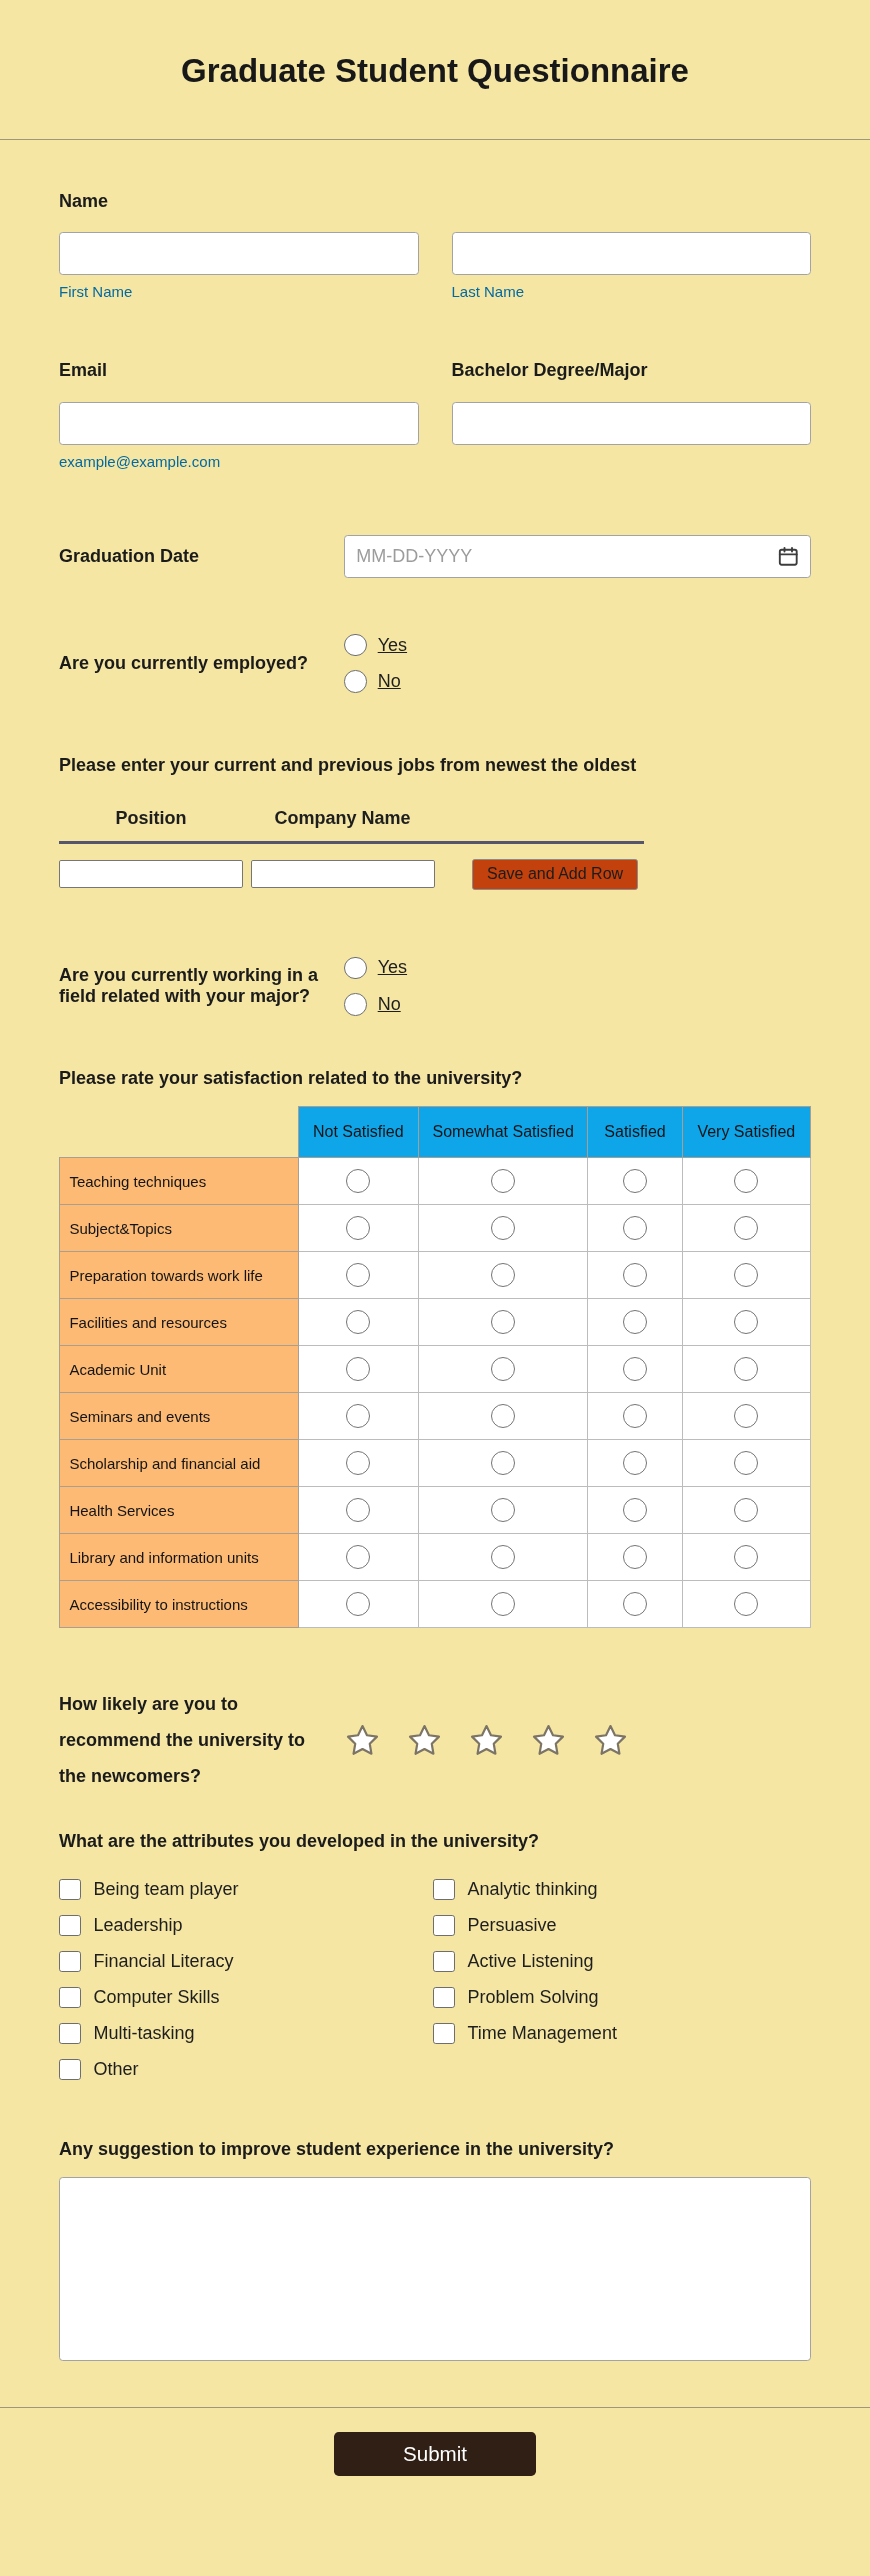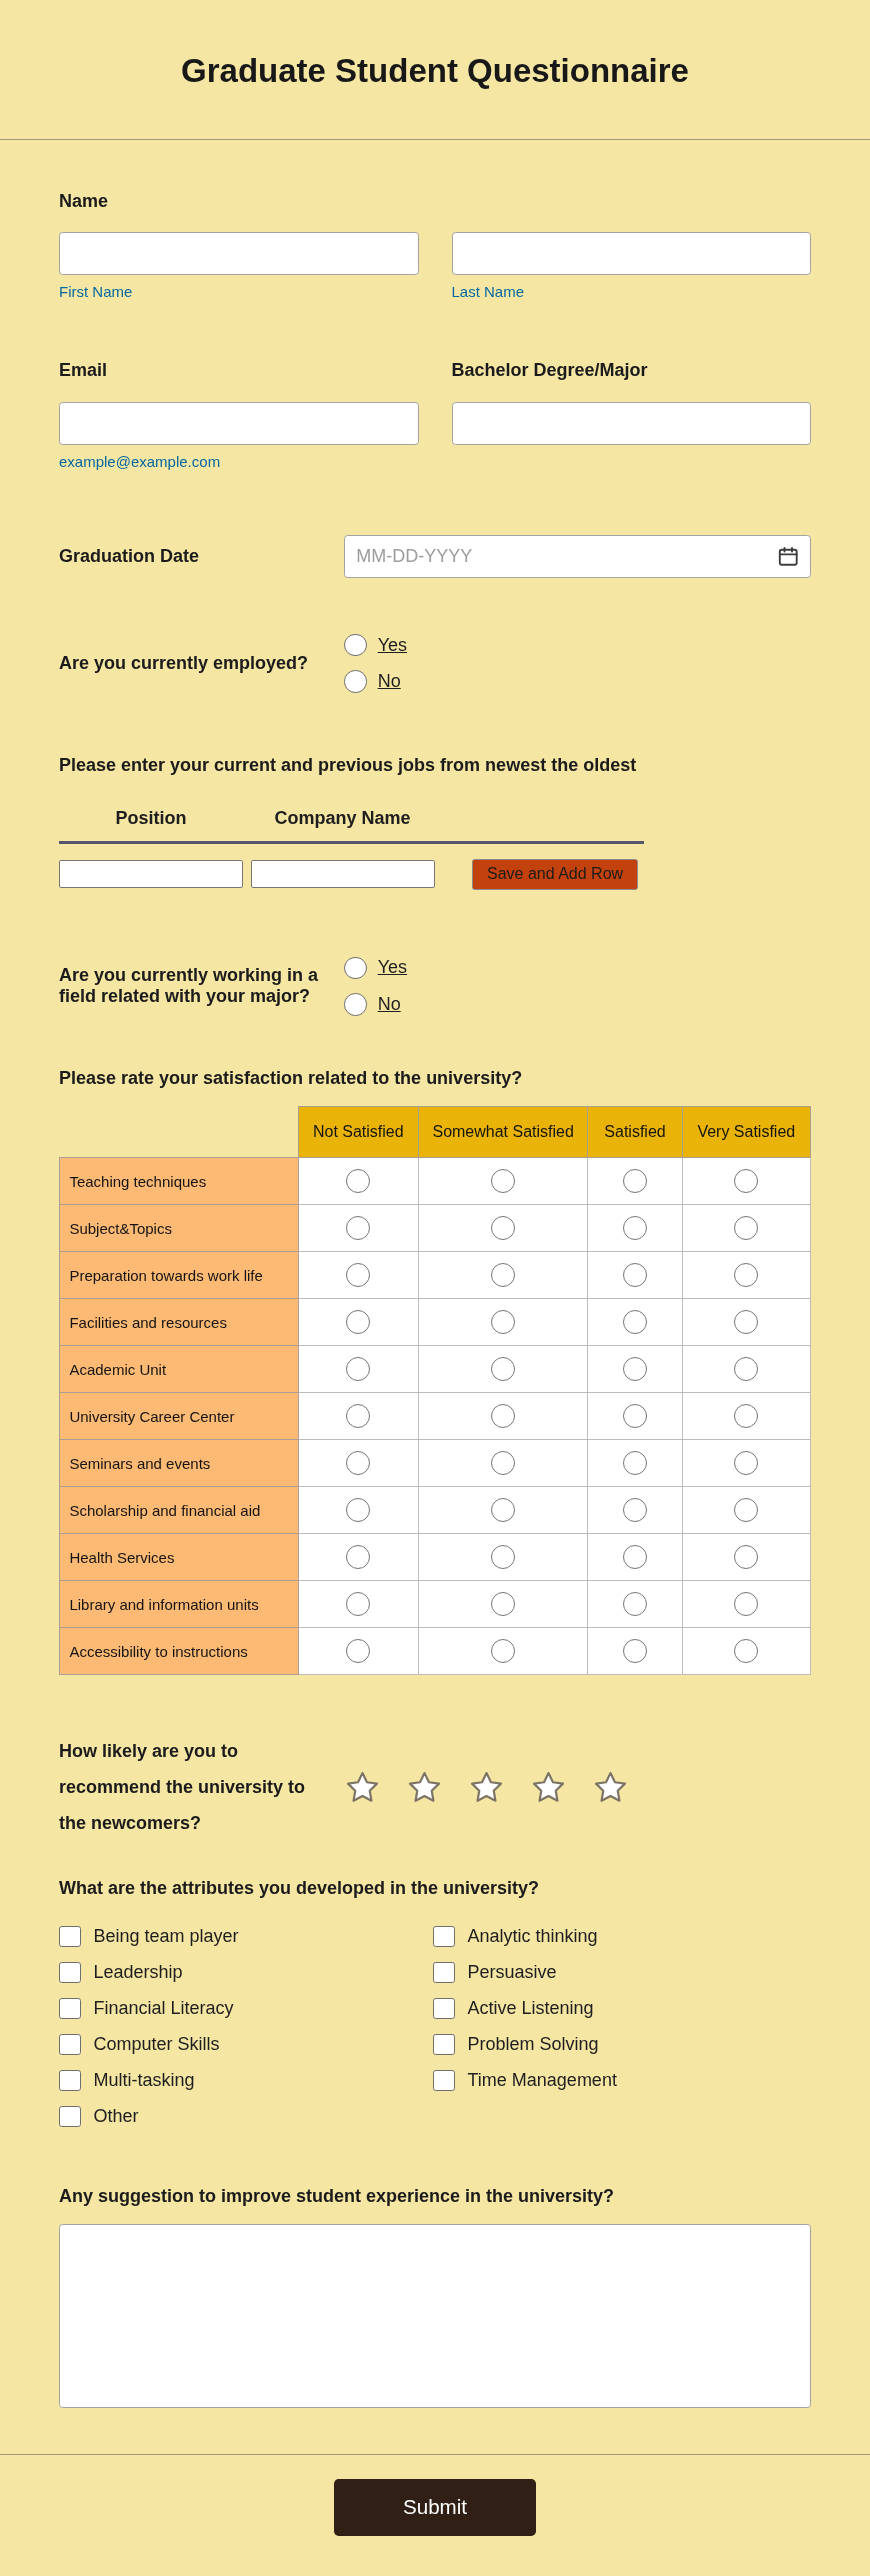--- a/index.html
+++ b/index.html
@@ -67,21 +67,21 @@
   
   .matrix-section { margin-top: 52px; }
   .matrix-section .q-label { margin-bottom: 17px; }
   table.matrix { border-collapse: collapse; table-layout: fixed; width: 752px; }
   table.matrix col.c0 { width: 238px; }
   table.matrix col.c1 { width: 120px; }
   table.matrix col.c2 { width: 169px; }
   table.matrix col.c3 { width: 94px; }
   table.matrix col.c4 { width: 128px; }
   .matrix thead th {
-    height: 51px; background: #eab308; color: #141414; font-size: 16px; font-weight: 400;
+    height: 51px; background: #0ea5e9; color: #141414; font-size: 16px; font-weight: 400;
     border: 0.9px solid #a89f92; text-align: center; padding: 0 3.7px;
   }
   .matrix thead th.empty { background: transparent; border: none; }
   .matrix tbody th {
     height: 47px; background: #fdba74; color: #141414; font-size: 15px; font-weight: 400;
     text-align: left; padding: 0 9.4px; border: 0.9px solid #a89f92;
   }
   .matrix tbody td { background: #fff; border: 0.9px solid #bcbcbc; text-align: center; height: 47px; }
   .radio-circle.m { width: 24px; height: 24px; border-color: #757575; vertical-align: middle; }
 
@@ -111,21 +111,21 @@
     background: #fff; resize: none; font-size: 18px; padding: 9.4px 11.2px;
     font-family: inherit; color: #222;
   }
 
   
   .form-footer {
     margin-top: 43px; border-top: 0.9px solid #a0977b;
     padding: 24px 0 39px; text-align: center;
   }
   .submit-btn {
-    width: 202px; height: 57px; background: #2f1f14; color: #ffffff;
+    width: 202px; height: 44px; background: #2f1f14; color: #ffffff;
     font-size: 20.6px; border: none; border-radius: 4.7px; font-family: inherit; cursor: pointer;
   }
 
   .spacer-64 { margin-top: 60px; }
   .spacer-70 { margin-top: 65px; }
   .spacer-60 { margin-top: 56px; }
   .spacer-72 { margin-top: 67px; }
 </style>
 </head>
 <body>
@@ -279,27 +279,20 @@
             <td><span class="radio-circle m"></span></td>
           </tr>
           <tr>
             <th>Academic Unit</th>
             <td><span class="radio-circle m"></span></td>
             <td><span class="radio-circle m"></span></td>
             <td><span class="radio-circle m"></span></td>
             <td><span class="radio-circle m"></span></td>
           </tr>
           <tr>
-            <th>University Career Center</th>
-            <td><span class="radio-circle m"></span></td>
-            <td><span class="radio-circle m"></span></td>
-            <td><span class="radio-circle m"></span></td>
-            <td><span class="radio-circle m"></span></td>
-          </tr>
-          <tr>
             <th>Seminars and events</th>
             <td><span class="radio-circle m"></span></td>
             <td><span class="radio-circle m"></span></td>
             <td><span class="radio-circle m"></span></td>
             <td><span class="radio-circle m"></span></td>
           </tr>
           <tr>
             <th>Scholarship and financial aid</th>
             <td><span class="radio-circle m"></span></td>
             <td><span class="radio-circle m"></span></td>

